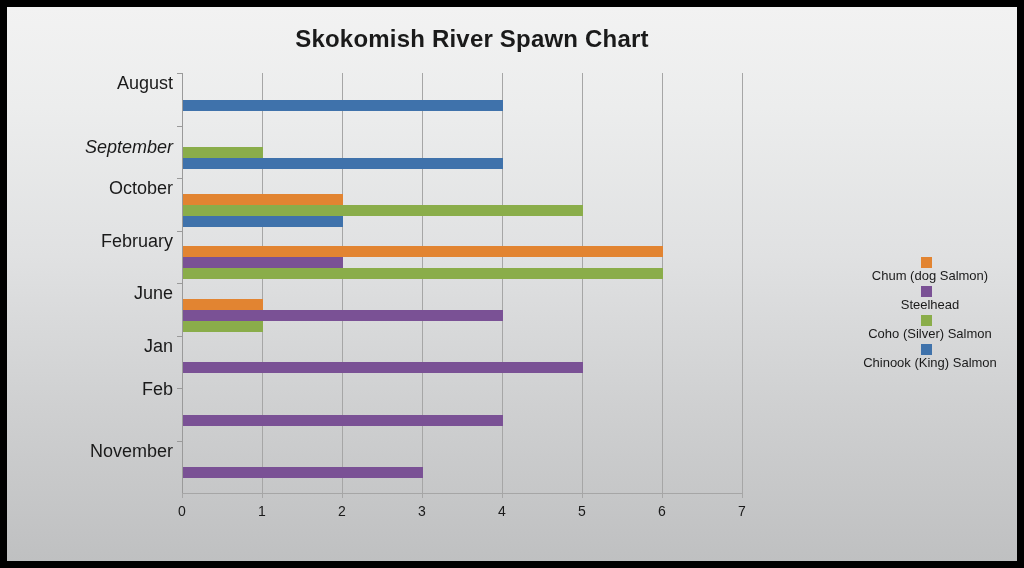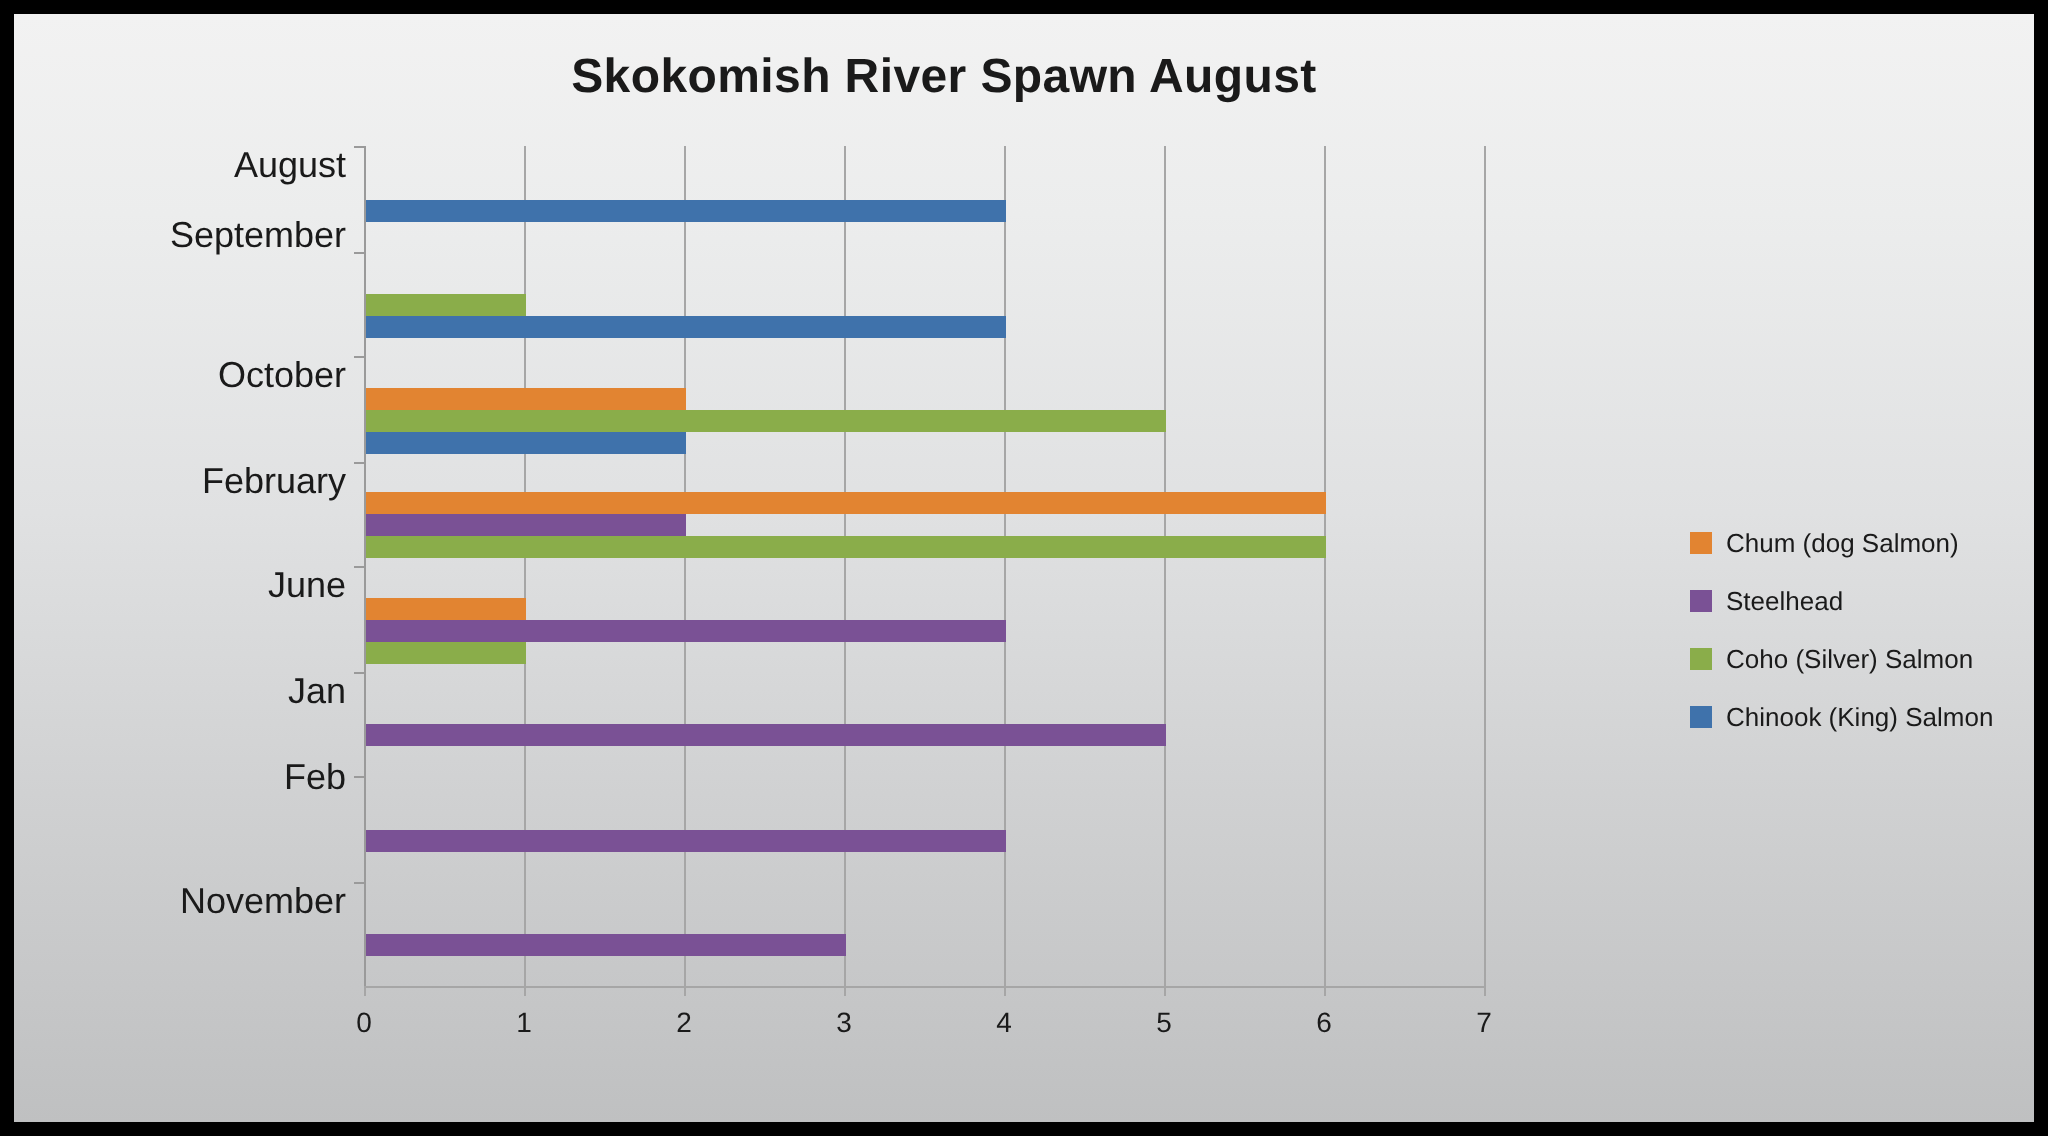--- a/index.html
+++ b/index.html
@@ -129,43 +129,44 @@
   #legend {
     position: absolute;
     left: 838px;
     top: 250px;
     width: 170px;
   }
   .legend-item {
     display: flex;
     align-items: center;
     height: 29px;
+    flex-direction: column;
   }
   .legend-swatch {
     width: 11px;
     height: 11px;
     flex: 0 0 11px;
     margin-right: 7px;
   }
   .legend-text {
     font-size: 13px;
     color: #1a1a1a;
     white-space: nowrap;
   }
 </style>
 </head>
 <body>
 
 <div id="chart-frame">
 
-  <div id="chart-title">Skokomish River Spawn August</div>
+  <div id="chart-title">Skokomish River Spawn Chart</div>
 
   <div id="cat-labels">
       <div class="cat-label" style="top: 10.25px;">August</div>
-      <div class="cat-label" style="top: 45px;">September</div>
+      <div class="cat-label" style="top: 74px; font-style: italic;">September</div>
       <div class="cat-label" style="top: 115.25px;">October</div>
       <div class="cat-label" style="top: 167.75px;">February</div>
       <div class="cat-label" style="top: 220.25px;">June</div>
       <div class="cat-label" style="top: 272.75px;">Jan</div>
       <div class="cat-label" style="top: 316px;">Feb</div>
       <div class="cat-label" style="top: 377.75px;">November</div>
     </div>
 
   <div id="plot-area">
     <div id="y-axis-line"></div>

